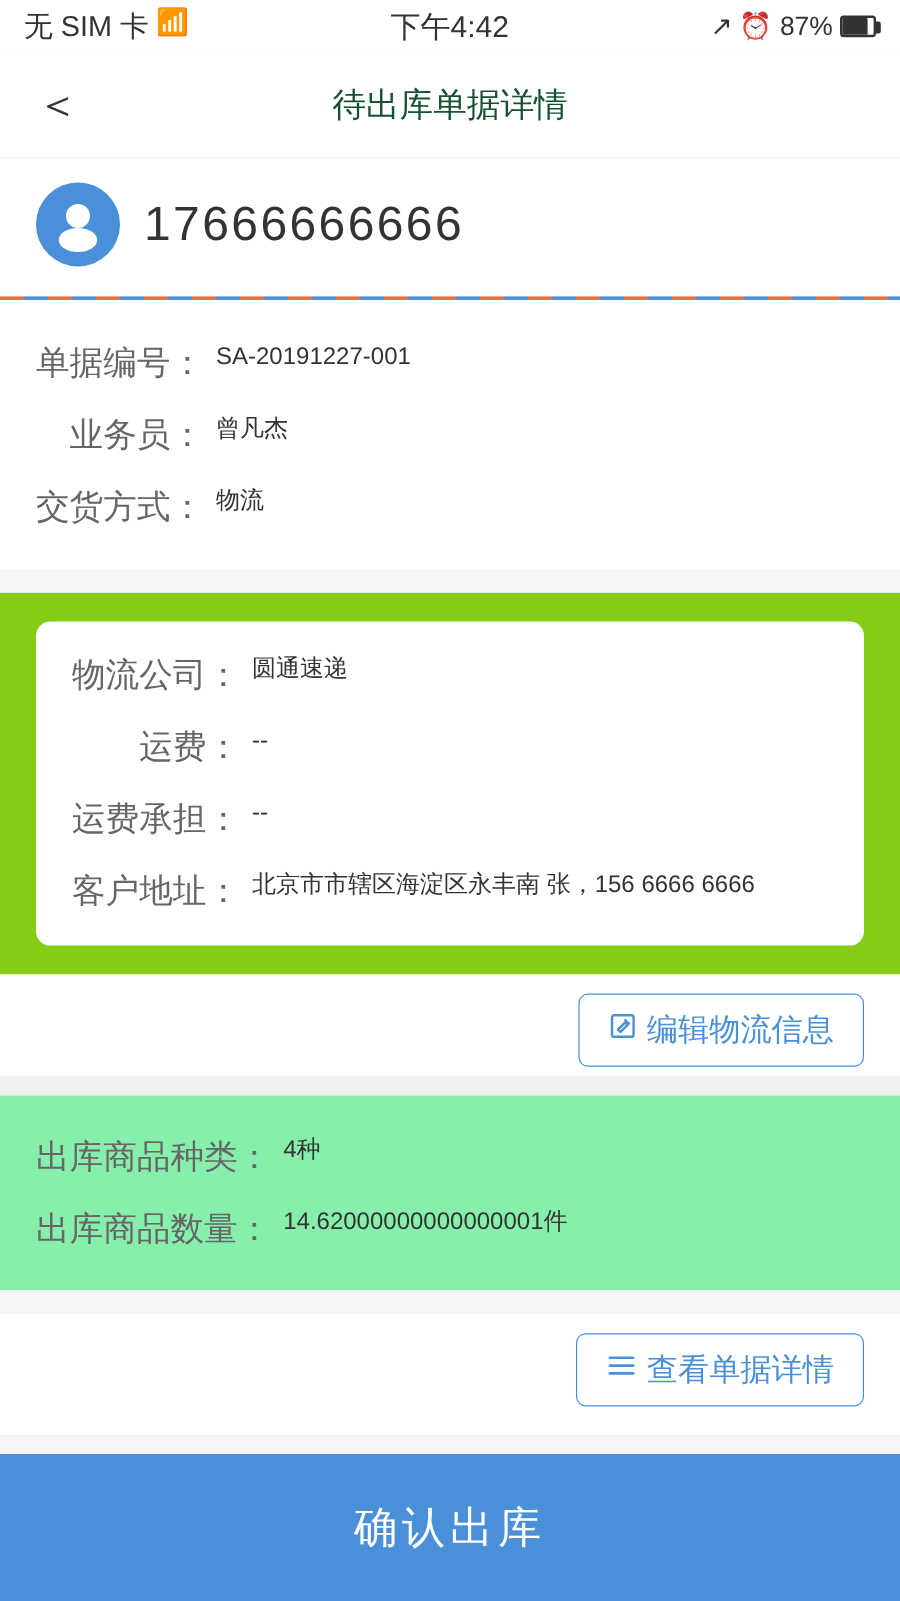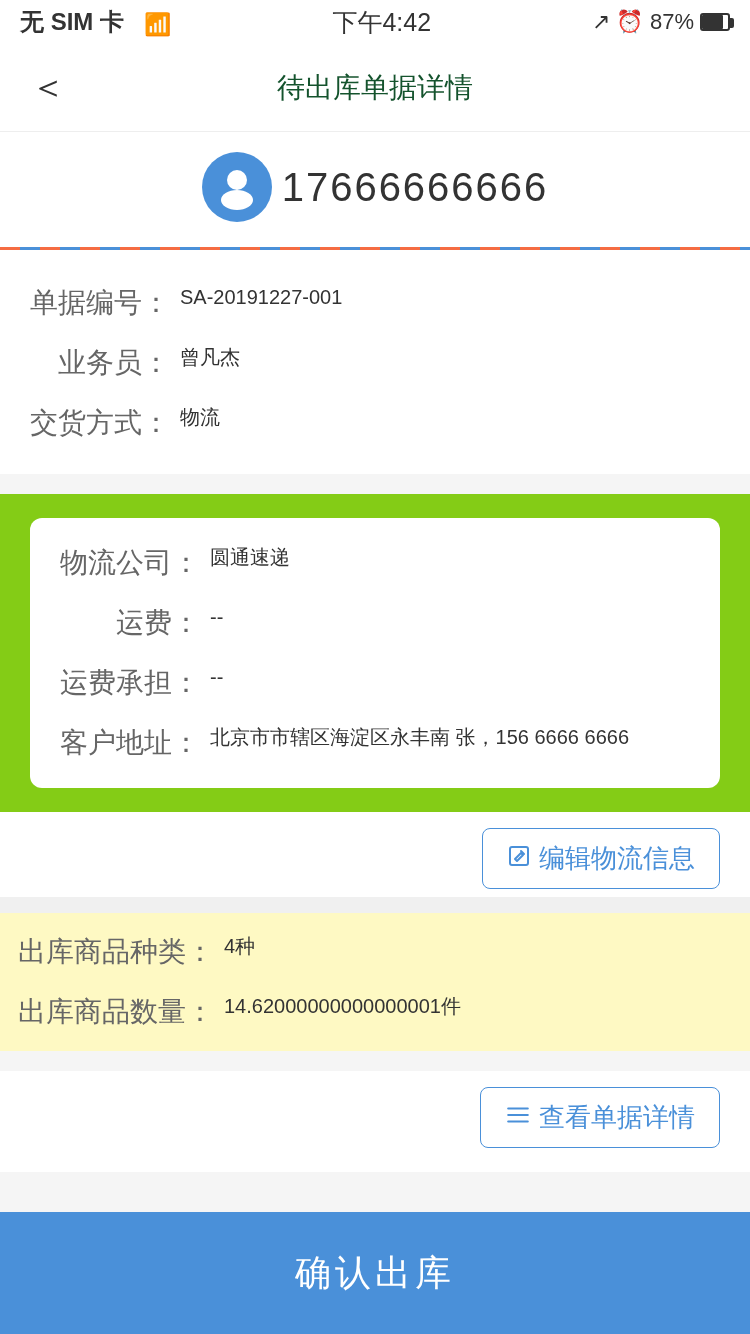--- a/index.html
+++ b/index.html
@@ -18,21 +18,21 @@
       width: 750px;
       height: 44px;
       background: #fff;
       display: flex;
       align-items: center;
       justify-content: space-between;
       padding: 0 20px;
       font-size: 24px;
       color: #333;
     }
-    .status-left { display: flex; align-items: flex-end; gap: 20px; font-weight: bold; }
+    .status-left { display: flex; align-items: flex-start; gap: 6px; }
     .status-center { font-size: 25px; font-weight: 400; }
     .status-right { display: flex; align-items: center; gap: 6px; font-size: 22px; }
     .wifi-icon, .signal-icon { font-size: 22px; }
 
     
     .nav-bar {
       width: 750px;
       height: 88px;
       background: #fff;
       display: flex;
@@ -53,23 +53,22 @@
       font-weight: 500;
       color: #14532d;
     }
 
     
     .user-header {
       background: #fff;
       padding: 20px 30px;
       display: flex;
       align-items: center;
-      gap: 10px;
+      gap: 20px;
       border-bottom: none;
-      justify-content: center;
     }
     .user-avatar {
       width: 70px;
       height: 70px;
       border-radius: 50%;
       background: #4a90d9;
       display: flex;
       align-items: center;
       justify-content: center;
       flex-shrink: 0;
@@ -190,22 +189,22 @@
 
     
     .gray-divider {
       width: 750px;
       height: 16px;
       background: #f0f0f0;
     }
 
     
     .goods-section {
-      background: #fef9c3;
-      padding: 18px;
+      background: #86efac;
+      padding: 30px;
       margin-bottom: 20px;
     }
 
     
     .detail-btn-row {
       display: flex;
       justify-content: flex-end;
       padding: 16px 30px 24px;
       background: #fff;
     }

